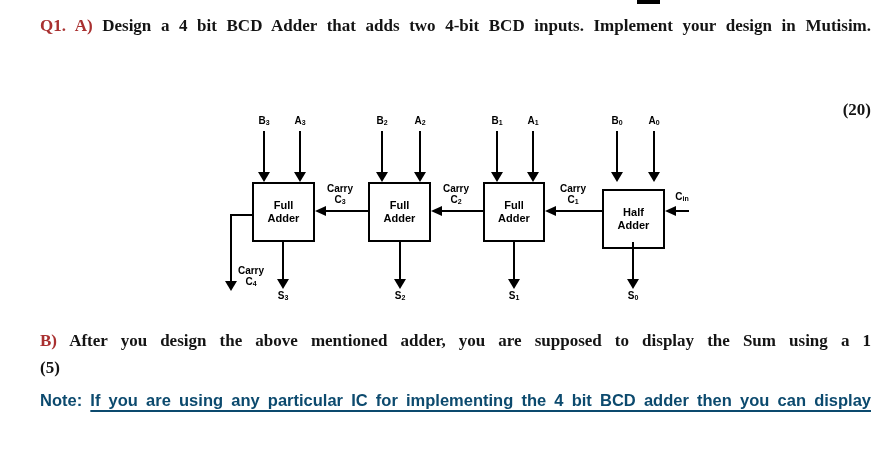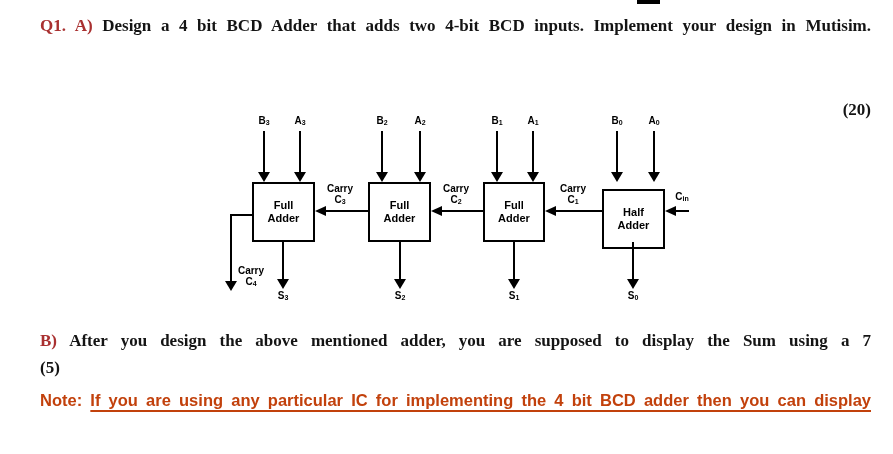--- a/index.html
+++ b/index.html
@@ -8,21 +8,21 @@
     position:relative; width:893px; height:454px; background:#ffffff;
     font-family:"Liberation Serif", serif; color:#141414; overflow:hidden;
     --red:#A93030; --ink:#000000;
   }
   .para { position:absolute; left:40px; width:831px; font-weight:bold; font-size:17px; line-height:27px; }
   .jl { text-align:justify; text-align-last:justify; }
   .red { color:var(--red); }
   .ul-serif { text-decoration-thickness:1.5px; text-underline-offset:2px; }
   .marks-row { text-align:right; }
   .flexrow { display:flex; justify-content:space-between; }
-  .note { font-family:"Liberation Sans", sans-serif; font-size:16.5px; line-height:26px; color:#c2410c; }
+  .note { font-family:"Liberation Sans", sans-serif; font-size:16.5px; line-height:26px; color:#0c4a6e; }
   .note .u { text-decoration:underline; text-decoration-thickness:2px; text-underline-offset:4px; }
   .frag { position:absolute; background:#000; }
 
   
   .diag { position:absolute; left:0; top:0; width:893px; height:454px; }
   .box { position:absolute; width:63px; height:60px; border:2px solid var(--ink); background:#fff;
          display:flex; flex-direction:column; align-items:center; justify-content:center;
          font:bold 11px/13px "Liberation Sans", sans-serif; color:#000; text-align:center; }
   .vline { position:absolute; width:2px; background:var(--ink); }
   .hline { position:absolute; height:2px; background:var(--ink); }
@@ -136,21 +136,21 @@
     <div class="ahead-down" style="left:508px;top:279px;"></div>
     <div class="dlab" style="left:502px;top:291px;width:24px;"><span>S</span><sub>1</sub></div>
 
     <div class="vline" style="left:632px;top:242px;height:37px;"></div>
     <div class="ahead-down" style="left:627px;top:279px;"></div>
     <div class="dlab" style="left:621px;top:291px;width:24px;"><span>S</span><sub>0</sub></div>
   </div>
 
   <div class="para jl" style="top:327px;">
     <span class="red">B)</span>
-    <span>After you design the above mentioned adder, you are supposed to display the Sum using a 7</span>
+    <span>After you design the above mentioned adder, you are supposed to display the Sum using a 1</span>
   </div>
   <div class="para flexrow" style="top:354px;">
     <span>(5)</span>
   </div>
 
   <div class="para note" style="top:387px; font-weight:bold;">
     <div class="jl">
       <span>Note:</span>
       <span class="u">If you are using any particular IC for implementing the 4 bit BCD adder then you can display</span>
     </div>

